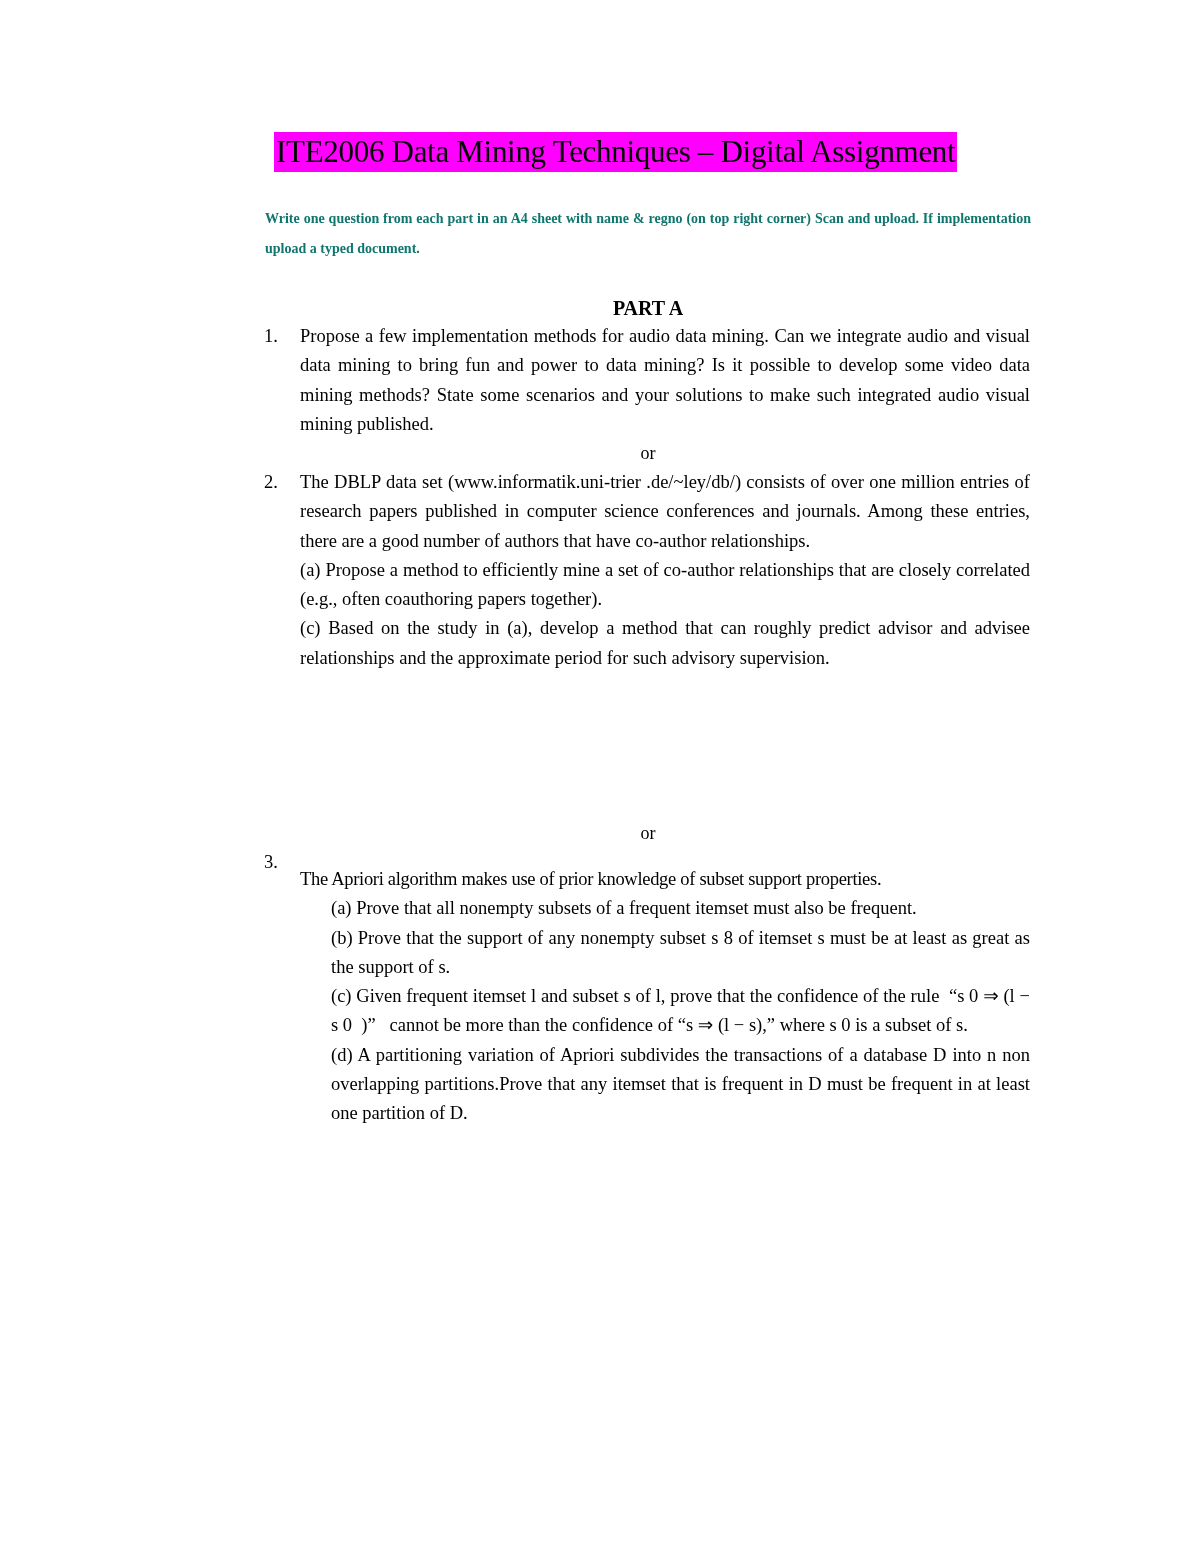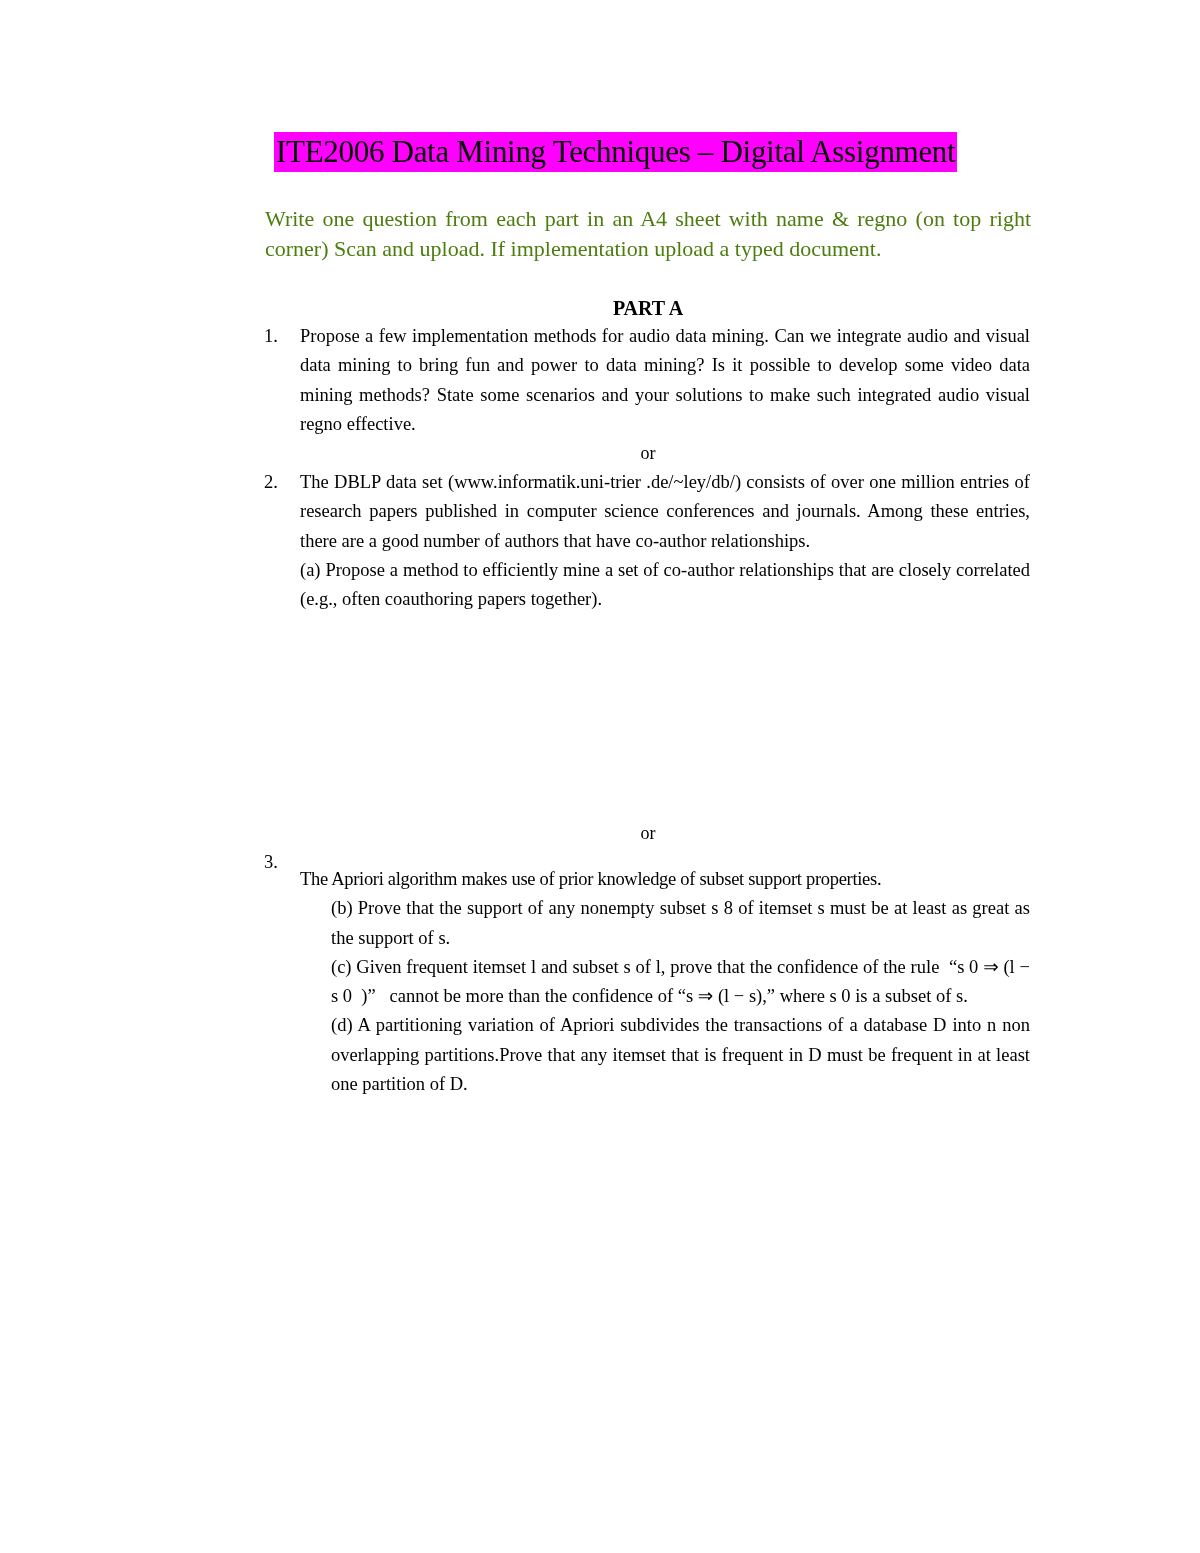--- a/index.html
+++ b/index.html
@@ -1,20 +1,20 @@
 <!DOCTYPE html>
 <html><head>
 <meta charset="utf-8">
 <style>
   html, body { margin: 0; padding: 0; background: #ffffff; }
   body { width: 1200px; height: 1553px; position: relative; font-family: "Liberation Serif", "DejaVu Serif", serif; color: #000; }
   .page { position: absolute; left: 16px; top: 0; width: 1200px; height: 1553px; background: #fff; }
   .title-wrap { position: absolute; left: 258px; top: 132px; width: 750px; height: 40px; }
   .title { display: inline-block; background: #ff00ff; font-size: 31px; line-height: 40px; padding: 0 2px; white-space: nowrap; letter-spacing: -0.3px; }
-  .instructions { position: absolute; left: 249px; top: 204px; width: 766px; font-size: 22px; line-height: 30px; font-weight: normal; color: #4d7c0f; text-align: justify; text-align-last: left; }
+  .instructions { position: absolute; left: 249px; top: 204px; width: 766px; font-size: 14px; line-height: 30px; font-weight: bold; color: #0f766e; text-align: justify; text-align-last: left; }
   .part-heading { position: absolute; left: 0; width: 1264px; top: 293px; text-align: center; font-size: 20px; font-weight: bold; line-height: 30px; }
   .q { position: absolute; font-size: 18.5px; line-height: 29.3px; }
   .q .num { position: absolute; left: -36px; top: 0; }
   .q .body { text-align: justify; text-align-last: left; }
   .or { position: absolute; left: 0; width: 1264px; text-align: center; font-size: 18px; line-height: 29px; }
   .sub { display: block; text-align: justify; text-align-last: left; }
 </style>
 </head>
 <body>
 
@@ -23,36 +23,38 @@
   <div class="title-wrap">
     <span class="title">ITE2006 Data Mining Techniques – Digital Assignment</span>
   </div>
 
   <div class="instructions">Write one question from each part in an A4 sheet with name &amp; regno (on top right corner)  Scan and upload.   If implementation upload a typed document.</div>
 
   <div class="part-heading">PART A</div>
 
   <div class="q" style="left:284px; top:322px; width:730px;">
     <span class="num">1.</span>
-    <div class="body">Propose a few implementation methods for audio data mining. Can we integrate audio and visual data mining to bring fun and power to data mining? Is it possible to develop some video data mining methods? State some scenarios and your solutions to make such integrated audio visual regno effective.</div>
+    <div class="body">Propose a few implementation methods for audio data mining. Can we integrate audio and visual data mining to bring fun and power to data mining? Is it possible to develop some video data mining methods? State some scenarios and your solutions to make such integrated audio visual mining published.</div>
   </div>
 
   <div class="or" style="top:439px;">or</div>
 
   <div class="q" style="left:284px; top:468px; width:730px;">
     <span class="num">2.</span>
     <div class="body">The DBLP data set (www.informatik.uni-trier .de/~ley/db/) consists of over one million entries of research papers published in computer science conferences and journals. Among these entries, there are a good number of authors that have co-author relationships.</div>
     <span class="sub">(a) Propose a method to efficiently mine a set of co-author relationships that are closely correlated (e.g., often coauthoring papers together).</span>
+    <span class="sub">(c) Based on the study in (a), develop a method that can roughly predict advisor and advisee relationships and the approximate period for such advisory supervision.</span>
   </div>
 
   <div class="or" style="top:819px;">or</div>
 
   <div class="q" style="left:284px; top:848px; width:730px;">
     <span class="num">3.</span>
     <div class="body" style="white-space: nowrap; letter-spacing: -0.3px; margin-top: 17px;">The Apriori algorithm makes use of prior knowledge of subset support properties.</div>
     <div style="margin-left:31px;">
+      <span class="sub">(a) Prove that all nonempty subsets of a frequent itemset must also be frequent.</span>
       <span class="sub">(b) Prove that the support of any nonempty subset s 8 of itemset s must be at least as great as the support of s.</span>
       <span class="sub" style="white-space: pre-wrap; font-family: Liberation Serif, serif;">(c) Given frequent itemset l and subset s of l, prove that the confidence of the rule  “s 0 ⇒ (l − s 0  )”   cannot be more than the confidence of “s ⇒ (l − s),” where s 0 is a subset of s.</span>
       <span class="sub">(d) A partitioning variation of Apriori subdivides the transactions of a database D into n non overlapping partitions.Prove that any itemset that is frequent in D must be frequent in at least one partition of D.</span>
     </div>
   </div>
 
 </div>
 
 </body></html>

